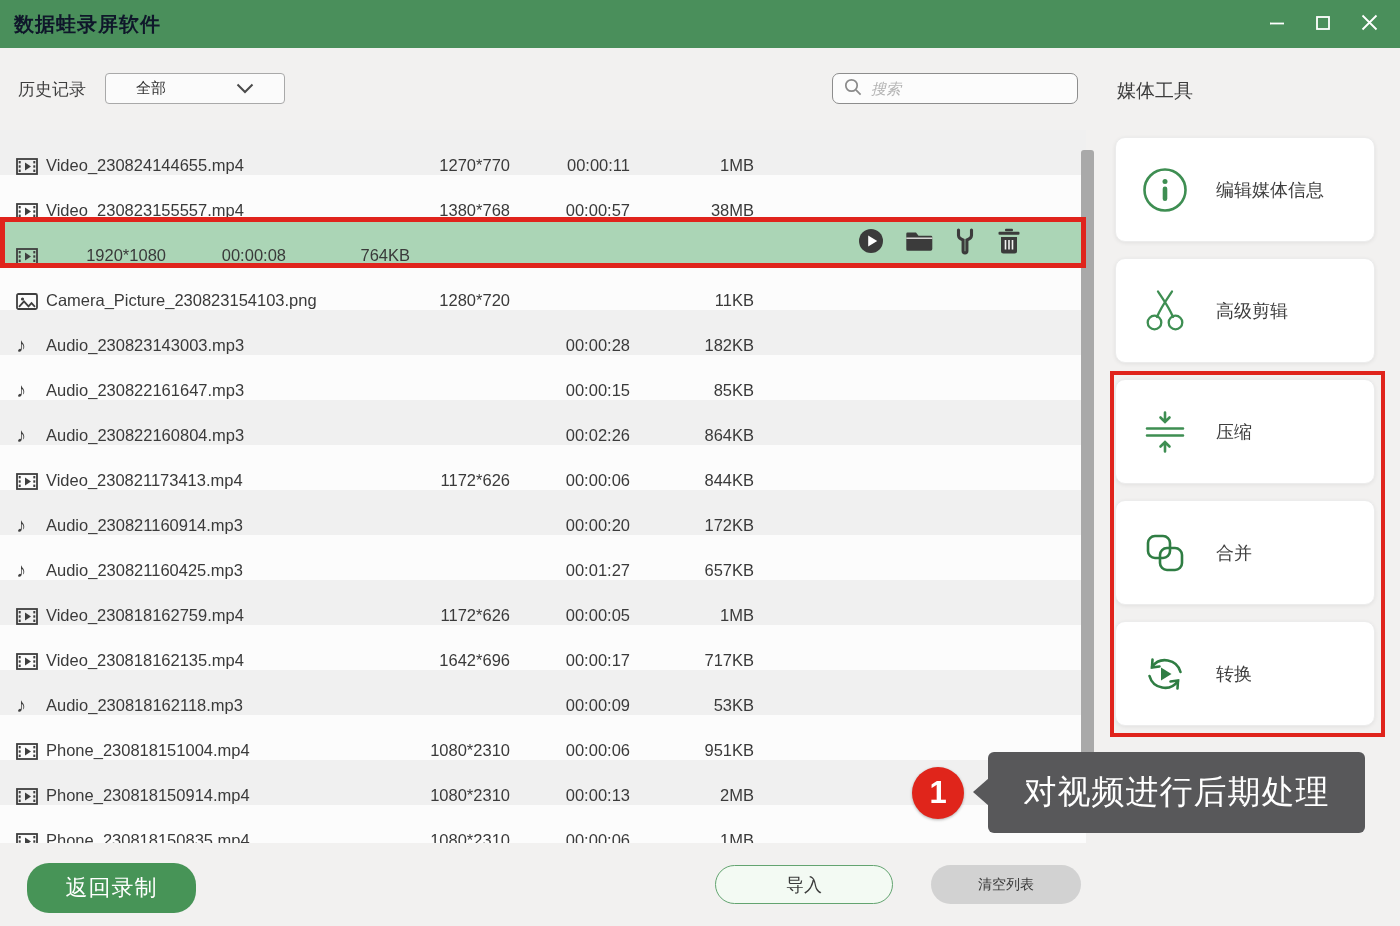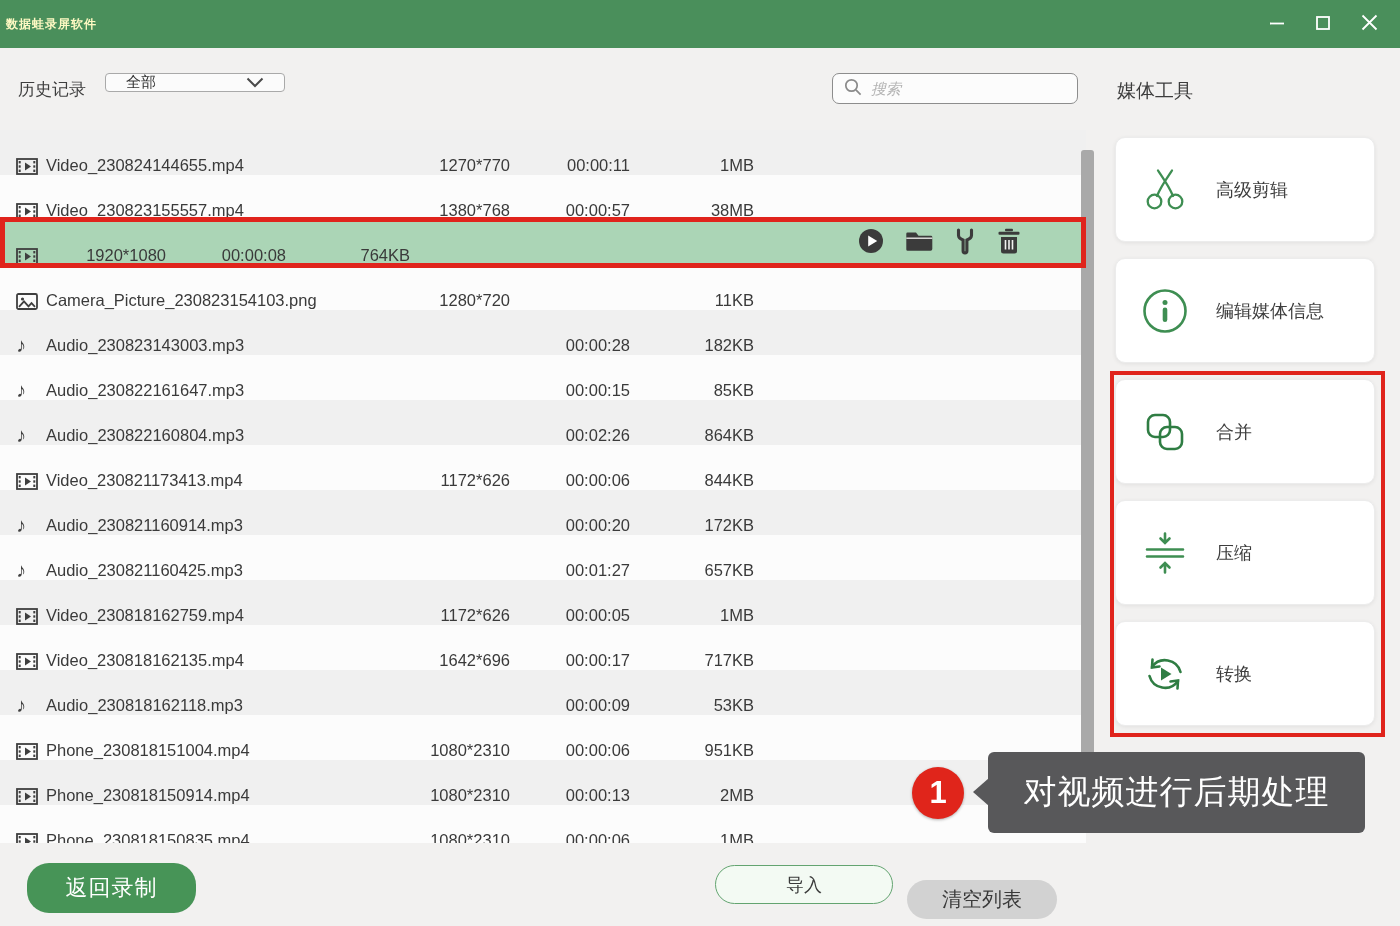--- a/index.html
+++ b/index.html
@@ -2,29 +2,29 @@
 <html style="--titlebar: #4a8f5b; --selected-row: #abd5b6; --annotation-red: #e0241c; --tooltip-bg: #58585a;"><head>
 <meta charset="utf-8">
 <style>
   * { margin:0; padding:0; box-sizing:border-box; }
   html,body { width:1400px; height:926px; }
   body { font-family:"Liberation Sans","DejaVu Sans",sans-serif; background:#f2f1f0; position:relative; overflow:hidden; }
 
   
   .titlebar { position:absolute; left:0; top:0; width:1400px; height:48px;
     background:var(--titlebar,#4a8f5b); display:flex; align-items:center; }
-  .titlebar .title { color:#fef9c3; font-size:12px; font-weight:bold; margin-left:6px; letter-spacing:1px; }
+  .titlebar .title { color:#0f172a; font-size:20px; font-weight:bold; margin-left:14px; letter-spacing:1px; }
   .win-controls { position:absolute; right:8px; top:0; height:48px; display:flex; align-items:center; }
   .winbtn { width:46px; height:48px; background:transparent; border:none; cursor:pointer;
     display:flex; align-items:center; justify-content:center; }
 
   
   .history-label { position:absolute; left:18px; top:78px; font-size:17px; color:#3e3e3e;font-family:Liberation Mono, monospace; }
-  .dropdown { position:absolute; left:105px; top:73px; width:180px; height:19px; background:#fbfbfb;
-    border:1px solid #a9a9a9; border-radius:4px; display:flex; align-items:center; padding:0 20px;
+  .dropdown { position:absolute; left:105px; top:73px; width:180px; height:31px; background:#fbfbfb;
+    border:1px solid #a9a9a9; border-radius:4px; display:flex; align-items:center; padding:0 30px;
     cursor:pointer; }
   .dropdown .val { font-size:15px; color:#333; flex:1; }
   .searchbox { position:absolute; left:832px; top:73px; width:246px; height:31px; background:#fcfcfc;
     border:1px solid #8d8d8d; border-radius:7px; display:flex; align-items:center; padding:8px 10px; }
   .searchbox input { border:none; outline:none; background:transparent; flex:1; margin-left:8px;
     font-size:15px; color:#444; font-family:inherit; }
   .searchbox input::placeholder { color:#b3b3b3; font-style:italic; }
 
   
   .list { position:absolute; left:0; top:130px; width:1086px; height:713px; overflow:hidden; }
@@ -65,22 +65,22 @@
     border-radius:6px; color:#fff; font-size:33px; display:flex; align-items:center; justify-content:center;
     z-index:10; letter-spacing:1px; }
   .tooltip:before { content:""; position:absolute; left:-15px; top:26px; border:14px solid transparent;
     border-right:16px solid var(--tooltip-bg,#58585a); border-left:none; }
 
   
   .btn-back { position:absolute; left:27px; top:863px; width:169px; height:50px; border:none; border-radius:22px;
     background:#479457; color:#fff; font-size:22px; cursor:pointer; font-family:inherit; letter-spacing:1px; }
   .btn-import { position:absolute; left:715px; top:865px; width:178px; height:39px; border:1.5px solid #63a470;
     border-radius:20px; background:#f3faf3; color:#3a3a3a; font-size:18px; cursor:pointer; font-family:inherit; }
-  .btn-clear { position:absolute; left:907px; top:865px; width:150px; height:39px; border:none; border-radius:20px;
-    background:#d2d2d2; color:#3a3a3a; font-size:20px; cursor:pointer; font-family:inherit;margin-top:15px; }
+  .btn-clear { position:absolute; left:931px; top:865px; width:150px; height:39px; border:none; border-radius:20px;
+    background:#d2d2d2; color:#3a3a3a; font-size:14px; cursor:pointer; font-family:inherit; }
 </style>
 </head>
 <body>
 
 <div class="titlebar">
   <span class="title">数据蛙录屏软件</span>
   <div class="win-controls" id="win-controls">
       <button class="winbtn">
         <span><svg width="16" height="16" viewBox="0 0 16 16" stroke="#fff" stroke-width="1.8">
             <path d="M1 8.5h14"></path>
@@ -373,56 +373,56 @@
       <span class="fsize">1MB</span>
     </div>
   </div>
 <div class="selected-outline"></div>
 <div class="scroll-thumb"></div>
 
 <h2 class="sidebar-title">媒体工具</h2>
 <div class="tools" id="tools">
     <div class="tool-card">
       <span class="ticon">
+        <svg width="46" height="46" viewBox="0 0 46 46">
+          <circle cx="23" cy="23" r="20.5" fill="none" stroke="#3e8e52" stroke-width="2.6"></circle>
+          <circle cx="23" cy="14.5" r="2.5" fill="#3e8e52"></circle>
+          <rect x="20.7" y="19.5" width="4.6" height="14.5" rx="2.3" fill="#3e8e52"></rect>
+        </svg>
+      </span>
+      <span class="tlabel">编辑媒体信息</span>
+    </div>
+    <div class="tool-card">
+      <span class="ticon">
         <svg width="46" height="46" viewBox="0 0 46 46" fill="none" stroke="#3e8e52" stroke-width="2.3">
           <path d="M15 29C19 19 26.5 9 30 3.5M31 29C27 19 19.5 9 16 3.5" stroke-linecap="round"></path>
           <circle cx="12.5" cy="34.5" r="6.8"></circle>
           <circle cx="33.5" cy="34.5" r="6.8"></circle>
         </svg>
       </span>
       <span class="tlabel">高级剪辑</span>
-    </div>
-    <div class="tool-card">
-      <span class="ticon">
-        <svg width="46" height="46" viewBox="0 0 46 46">
-          <circle cx="23" cy="23" r="20.5" fill="none" stroke="#3e8e52" stroke-width="2.6"></circle>
-          <circle cx="23" cy="14.5" r="2.5" fill="#3e8e52"></circle>
-          <rect x="20.7" y="19.5" width="4.6" height="14.5" rx="2.3" fill="#3e8e52"></rect>
-        </svg>
-      </span>
-      <span class="tlabel">编辑媒体信息</span>
-    </div>
-    <div class="tool-card">
-      <span class="ticon">
-        <svg width="46" height="46" viewBox="0 0 46 46" fill="none" stroke="#2f7d43" stroke-width="2.6">
-          <rect x="6" y="6" width="22" height="22" rx="7"></rect>
-          <rect x="18" y="18" width="22" height="22" rx="7"></rect>
-        </svg>
-      </span>
-      <span class="tlabel">合并</span>
     </div>
     <div class="tool-card">
       <span class="ticon">
         <svg width="46" height="46" viewBox="0 0 46 46" fill="none" stroke="#3e8e52" stroke-width="2.6" stroke-linecap="round">
           <path d="M23 3.5v9M18.5 8.5l4.5 4.5 4.5-4.5"></path>
           <path d="M5 19.5h36M5 26.5h36"></path>
           <path d="M23 42.5v-9M18.5 37.5l4.5-4.5 4.5 4.5"></path>
         </svg>
       </span>
       <span class="tlabel">压缩</span>
+    </div>
+    <div class="tool-card">
+      <span class="ticon">
+        <svg width="46" height="46" viewBox="0 0 46 46" fill="none" stroke="#2f7d43" stroke-width="2.6">
+          <rect x="6" y="6" width="22" height="22" rx="7"></rect>
+          <rect x="18" y="18" width="22" height="22" rx="7"></rect>
+        </svg>
+      </span>
+      <span class="tlabel">合并</span>
     </div>
     <div class="tool-card">
       <span class="ticon">
         <svg width="46" height="46" viewBox="0 0 46 46" fill="none" stroke="#2f7d43" stroke-width="2.6" stroke-linecap="round">
           <path d="M10 16A16 16 0 0 1 38.5 21"></path>
           <path d="M36 30A16 16 0 0 1 7.5 25"></path>
           <path d="M10.5 8.5l-0.5 8 7.5-1"></path>
           <path d="M35.5 37.5l0.5-8-7.5 1"></path>
           <path d="M19 16.5l10.5 6.5L19 29.5z" fill="#2f7d43" stroke="none"></path>
         </svg>

